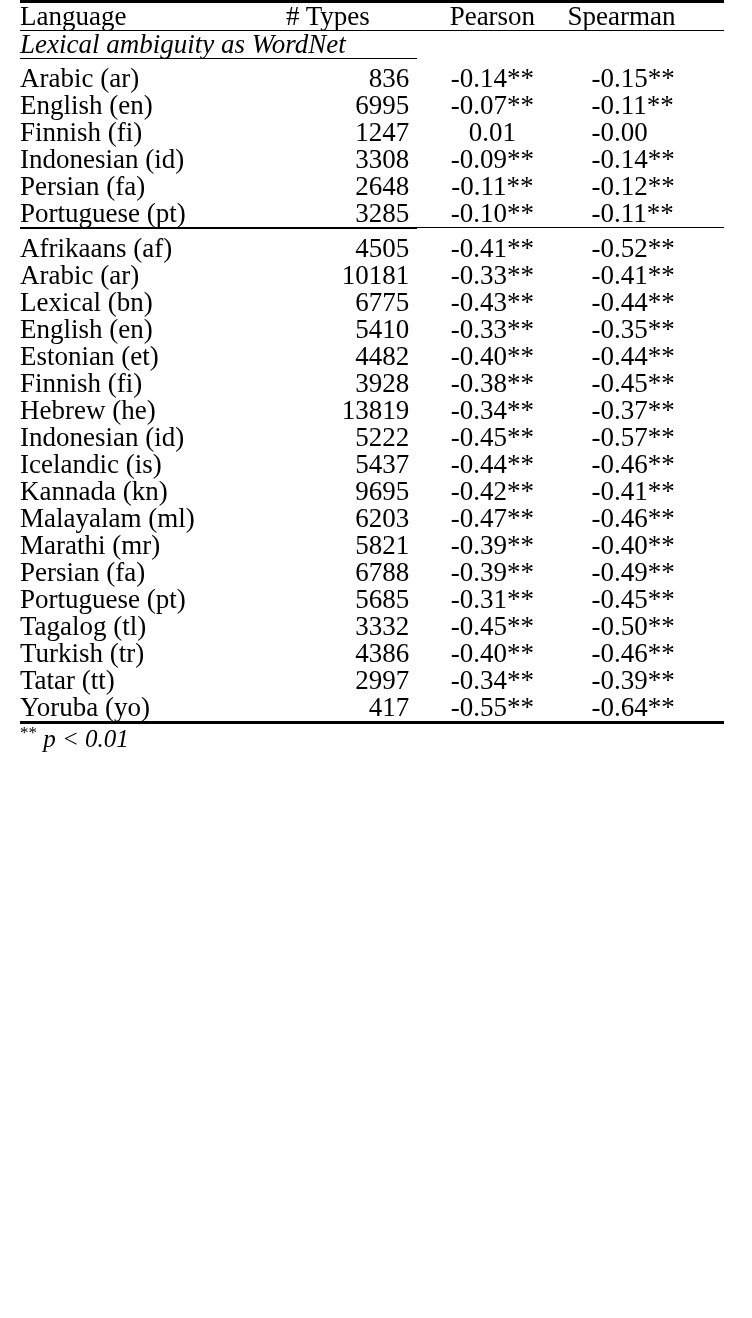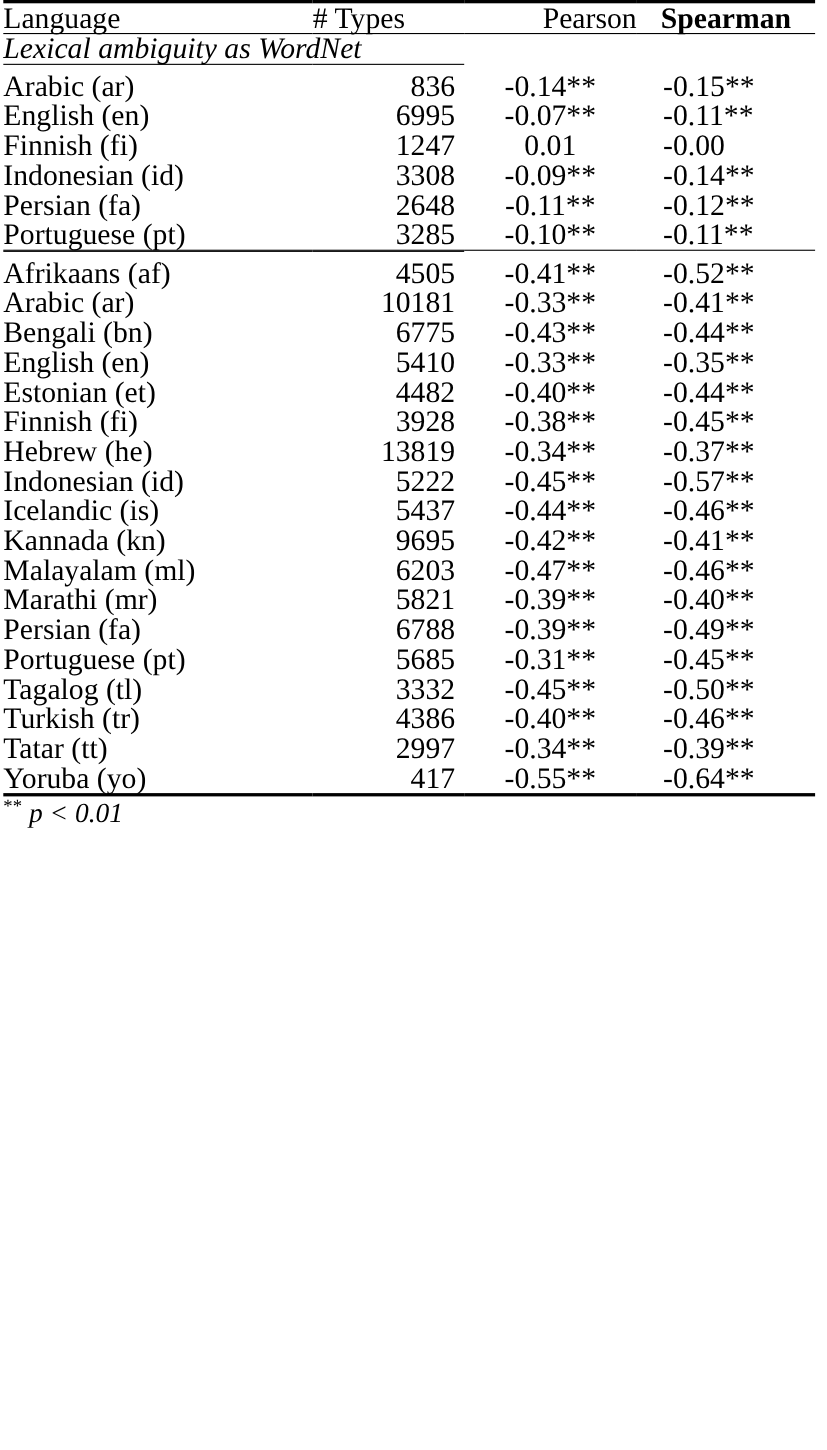--- a/index.html
+++ b/index.html
@@ -10,21 +10,21 @@
   body {
     width: 752px;
     height: 1318px;
     font-family: "Liberation Serif", serif;
     color: #000000;
     overflow: hidden;
   }
   .table-wrap {
     width: 744px;
     box-sizing: border-box;
-    padding: 0 3px;
+    padding: 0 20px;
   }
   table.results {
     width: 100%;
     border-collapse: collapse;
     font-size: 27px;
     line-height: 1.0;
   }
   table.results td, table.results th {
     padding: 0;
     vertical-align: baseline;
@@ -36,22 +36,22 @@
   col.c-pear  { width: 160px; }
   col.c-spear { width: 164px; }
 
   .rule-top td     { border-top: 3px solid #000; height: 0; font-size: 0; line-height: 0; padding: 0; }
   .rule-mid td     { border-top: 1.6px solid #000; height: 0; font-size: 0; line-height: 0; padding: 0; }
   .rule-bottom td  { border-top: 3px solid #000; height: 0; font-size: 0; line-height: 0; padding: 0; }
 
   .hdr td { padding: 10px 0 12px 0; }
   .hdr .lang   { text-align: left; }
   .hdr .types  { text-align: left; padding-right: 8px; }
-  .hdr .pear   { text-align: right; }
-  .hdr .spear  { text-align: center; font-weight: bold; }
+  .hdr .pear   { text-align: center; }
+  .hdr .spear  { text-align: left; }
 
   .section-row td {
     padding: 14px 0 8px 0;
     font-style: italic;
   }
   .section-row .nonital { font-style: normal; }
 
   
   .section-underline td.ul {
     border-bottom: 1.4px solid #000;
@@ -174,21 +174,21 @@
           <td class="pear">-0.41**</td>
           <td class="spear">-0.52**</td>
         </tr>
         <tr class="data-row">
           <td class="lang">Arabic (ar)</td>
           <td class="types">10181</td>
           <td class="pear">-0.33**</td>
           <td class="spear">-0.41**</td>
         </tr>
         <tr class="data-row">
-          <td class="lang">Bengali (bn)</td>
+          <td class="lang">Lexical (bn)</td>
           <td class="types">6775</td>
           <td class="pear">-0.43**</td>
           <td class="spear">-0.44**</td>
         </tr>
         <tr class="data-row">
           <td class="lang">English (en)</td>
           <td class="types">5410</td>
           <td class="pear">-0.33**</td>
           <td class="spear">-0.35**</td>
         </tr>

